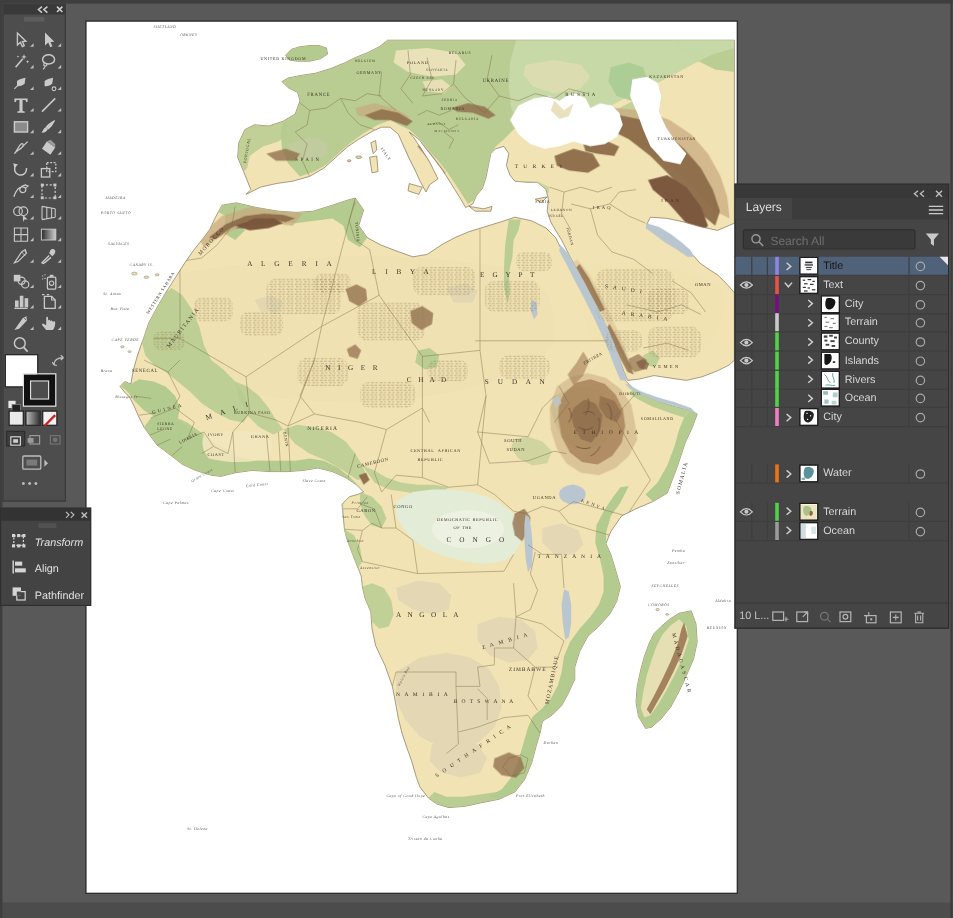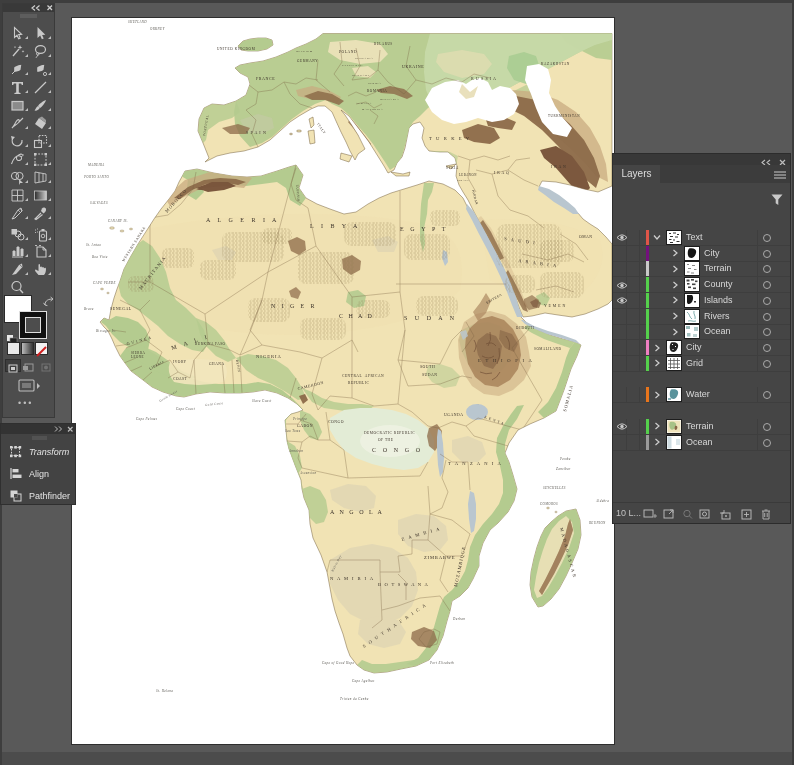--- a/index.html
+++ b/index.html
@@ -790,24 +790,51 @@
           <path d="M152,3 l-3,2.5 l3,2.5 M157,3 l-3,2.5 l3,2.5" stroke="#bdbdbd" stroke-width="1.1" fill="none"></path>
           <path d="M167,3 l5,5 m0,-5 l-5,5" stroke="#bdbdbd" stroke-width="1.2"></path>
         </svg></div>
     <div id="ltabs"></div>
     <div id="ltab">Layers</div>
     <div class="abs" style="left:160px;top:16px;height:10px;">
         <svg style="display:block" width="14" height="10">
           <path d="M1,2 h12 M1,5 h12 M1,8 h12" stroke="#c9c9c9" stroke-width="1.2"></path>
         </svg>
       </div>
+    <div id="lsearch">
+        <svg width="12" height="12" style="position:absolute;left:5px;top:2px;">
+          <circle cx="5" cy="5" r="3.4" fill="none" stroke="#9a9a9a" stroke-width="1.2"></circle>
+          <path d="M7.5,7.5 L11,11" stroke="#9a9a9a" stroke-width="1.3"></path>
+        </svg>
+        <span style="position:absolute;left:22px;top:2px;">Search All</span>
+      </div>
     <div class="abs" style="left:158px;top:40px;height:12px;">
         <svg style="display:block" width="12" height="12">
           <path d="M0.5,0.5 h11 l-4.2,5 v5.5 l-2.6,-1.8 v-3.7 Z" fill="#c9c9c9"></path>
         </svg>
+      </div>
+    <div class="lrow" style="top:60.00px;background:#50617a;">
+        <div class="vline" style="left:26px;height:15px;"></div>
+        <div class="bar" style="background:#8f86e0;"></div>
+        <div class="arr" style="left:40px;">
+          <svg width="8" height="8">
+            <path d="M2.5,1 L6,4 L2.5,7" stroke="#cfcfcf" stroke-width="1.2" fill="none"></path>
+          </svg>
+        </div>
+        <div class="thumb" style="left:54px;">
+          <svg width="14" height="13">
+            <rect x="4" y="3" width="6" height="1.4" fill="#333"></rect>
+            <rect x="3.5" y="5.2" width="7" height="1.2" fill="#444"></rect>
+            <rect x="4.5" y="7.4" width="5" height="1" fill="#444"></rect>
+            <rect x="5" y="9.2" width="4" height="0.9" fill="#555"></rect>
+          </svg>
+        </div>
+        <div class="nm" style="left:73px;color:#161616;">Title</div>
+        <div class="tgt"></div>
+        <div style="position:absolute;right:0;top:0;width:0;height:0;border-left:7px solid transparent;border-top:7px solid #e8e8e8;"></div>
       </div>
     <div class="lrow" style="top:75.75px;">
         <svg class="eye" width="12" height="9">
           <path d="M1,4.5 Q6,-0.8 11,4.5 Q6,9.8 1,4.5 Z" fill="none" stroke="#c9c9c9" stroke-width="1"></path>
           <circle cx="6" cy="4.5" r="1.7" fill="#c9c9c9"></circle>
         </svg>
         <div class="vline" style="left:26px;height:15px;"></div>
         <div class="bar" style="background:#e05548;"></div>
         <div class="arr" style="left:40px;">
           <svg width="8" height="8">
@@ -971,38 +998,20 @@
           <svg width="14" height="13">
             <path d="M4,1.5 C9,0.5 12,2.5 11,6 C10,10 7,12 4.5,10.5 C2,9 2.5,3.5 4,1.5 Z" fill="#222"></path>
             <g fill="#fff">
               <rect x="5" y="3" width="1" height="1"></rect>
               <rect x="8" y="5" width="1" height="1"></rect>
               <rect x="5.5" y="8" width="1" height="1"></rect>
             </g>
           </svg>
         </div>
         <div class="nm" style="left:73px;color:#d8d8d8;">City</div>
-        <div class="tgt"></div>
-      </div>
-    <div class="lrow" style="top:201.75px;">
-        <div class="vline" style="left:26px;height:15px;"></div>
-        <div class="bar" style="background:#55d04c;"></div>
-        <div class="arr" style="left:40px;">
-          <svg width="8" height="8">
-            <path d="M2.5,1 L6,4 L2.5,7" stroke="#cfcfcf" stroke-width="1.2" fill="none"></path>
-          </svg>
-        </div>
-        <div class="thumb" style="left:54px;">
-          <svg width="14" height="13">
-            <g stroke="#555" stroke-width="0.8">
-              <path d="M3.5,1 v11 M7,1 v11 M10.5,1 v11 M1,3.5 h12 M1,7 h12 M1,10.5 h12"></path>
-            </g>
-          </svg>
-        </div>
-        <div class="nm" style="left:73px;color:#d8d8d8;">Grid</div>
         <div class="tgt"></div>
       </div>
     <div class="lrow" style="top:233.25px;">
         <div class="vline" style="left:26px;height:15px;"></div>
         <div class="bar" style="background:#e8751c;"></div>
         <div class="arr" style="left:40px;">
           <svg width="8" height="8">
             <path d="M2.5,1 L6,4 L2.5,7" stroke="#cfcfcf" stroke-width="1.2" fill="none"></path>
           </svg>
         </div>

